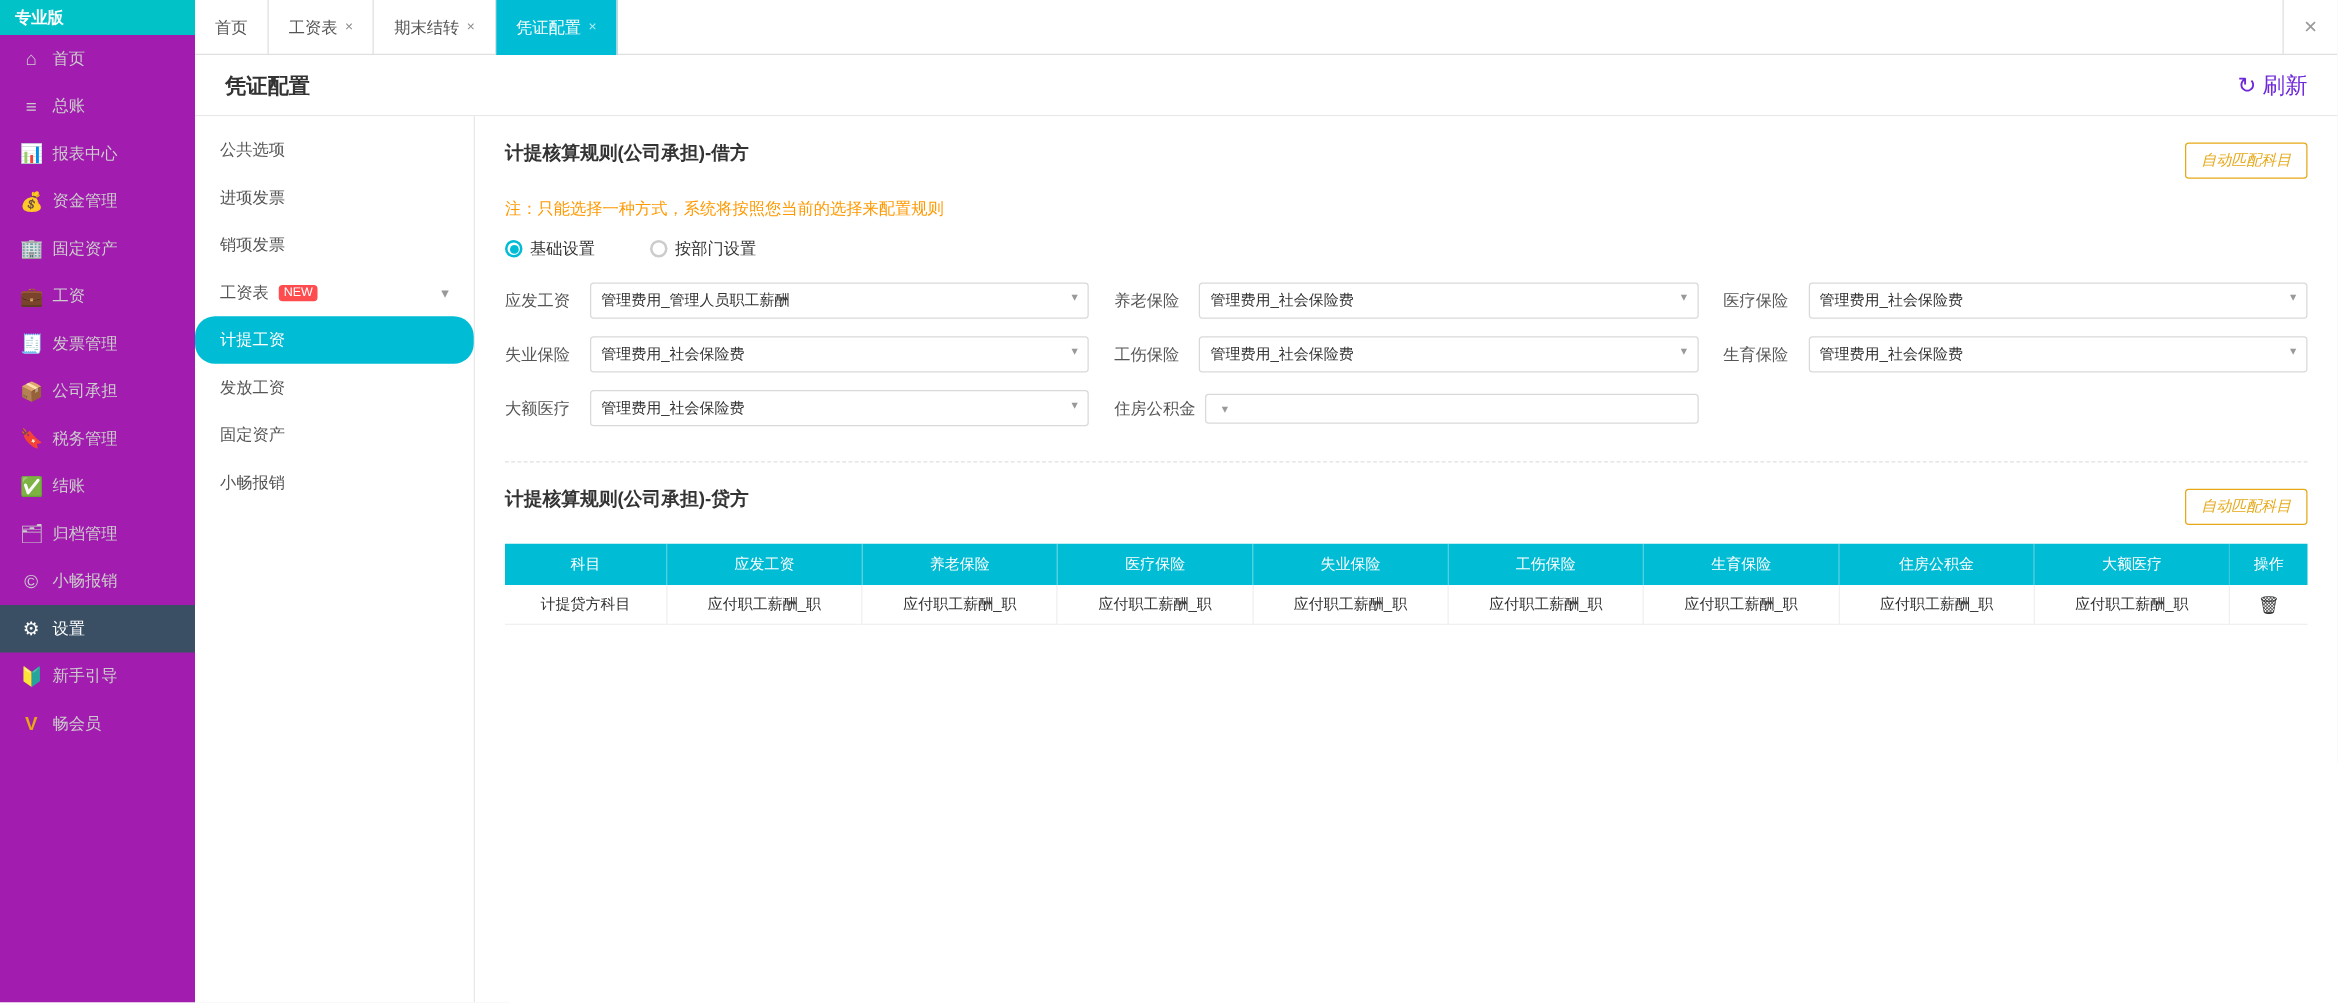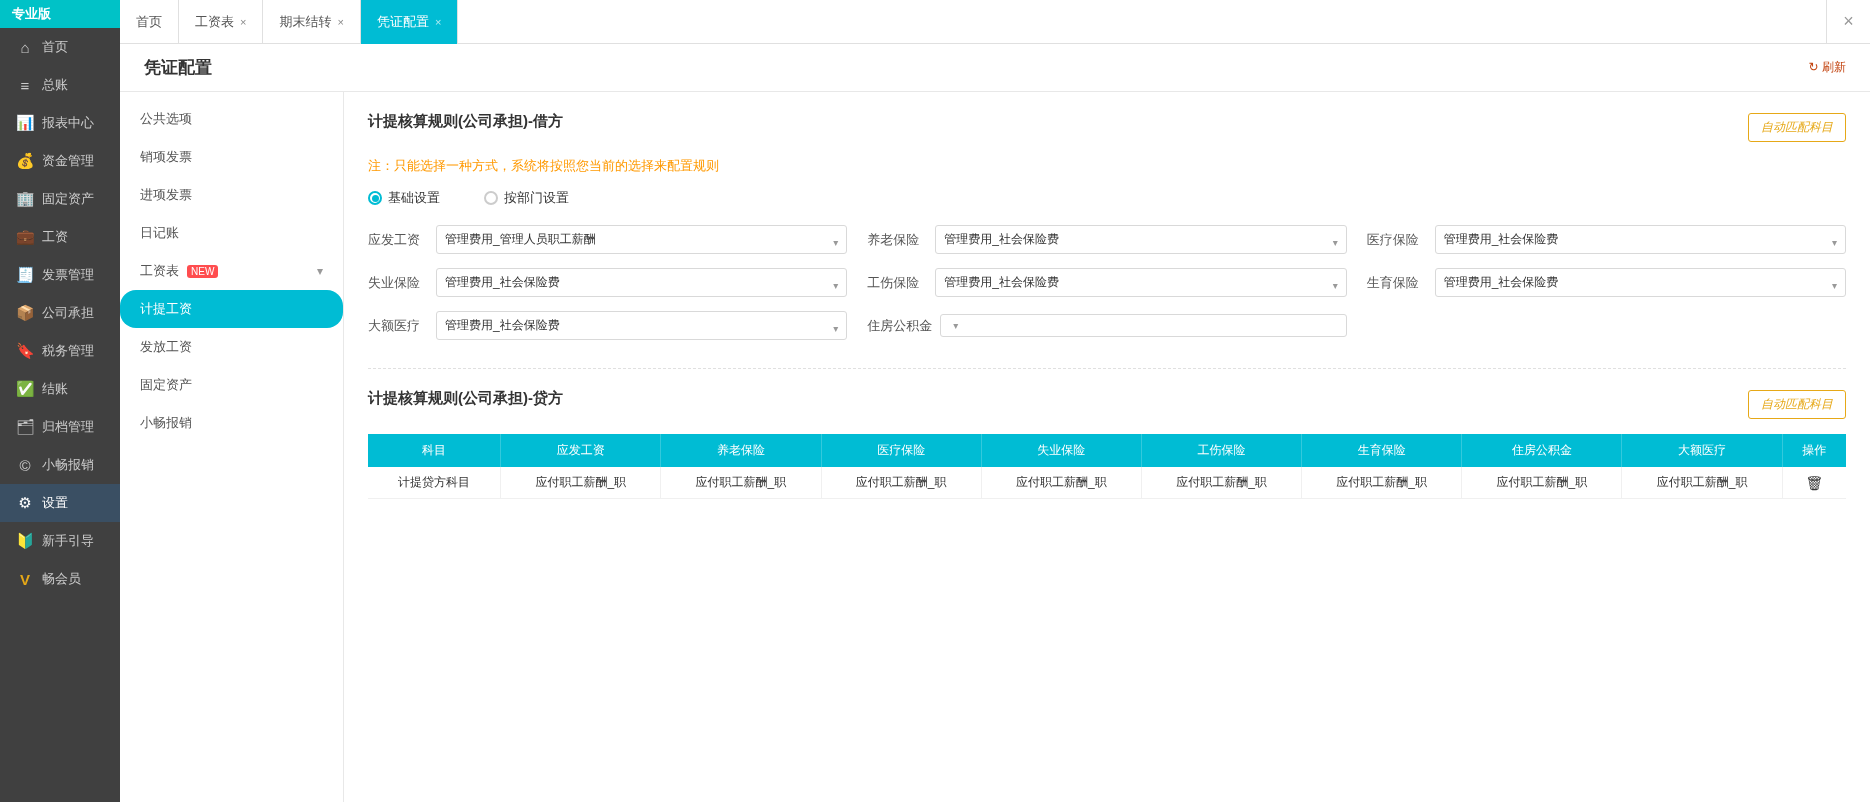--- a/index.html
+++ b/index.html
@@ -1,21 +1,21 @@
 <!DOCTYPE html>
 <html><head>
   <meta charset="utf-8">
   <style>
     * { box-sizing: border-box; margin: 0; padding: 0; }
     body { font-family: 'Microsoft YaHei', Arial, sans-serif; font-size: 13px; background: #f5f5f5; display: flex; height: 802px; overflow: hidden; }
 
     
     .sidebar {
-      width: 120px;
-      background: #404040;
+      width: 156px;
+      background: #a21caf;
       color: #ccc;
       display: flex;
       flex-direction: column;
       flex-shrink: 0;
       height: 100%;
       overflow-y: auto;
     }
     .sidebar-header {
       background: #00c2c7;
       color: white;
@@ -194,21 +194,21 @@
     }
     .form-select {
       flex: 1;
       border: 1px solid #d9d9d9;
       border-radius: 3px;
       padding: 5px 8px;
       font-size: 12px;
       color: #333;
       background: white;
       display: flex;
-      align-items: flex-end;
+      align-items: flex-start;
       justify-content: space-between;
       cursor: pointer;
       min-width: 160px;
     }
     .select-text { overflow: hidden; text-overflow: ellipsis; white-space: nowrap; flex: 1; }
     .select-arrow { color: #999; font-size: 10px; margin-left: 4px; }
 
     
     .divider {
       border: none;
@@ -259,21 +259,21 @@
     .data-table td {
       padding: 7px 10px;
       border-bottom: 1px solid #f0f0f0;
       border-right: 1px solid #f0f0f0;
       text-align: center;
       color: #333;
     }
     .data-table td:last-child { border-right: none; }
 
     
-    .refresh-icon { cursor: pointer; color: #c2410c; font-size: 12px; }
+    .refresh-icon { cursor: pointer; color: #6d28d9; font-size: 18px; }
 
     
     .topbar-close {
       width: 44px;
       height: 44px;
       display: flex;
       align-items: center;
       justify-content: center;
       cursor: pointer;
       color: #999;
@@ -376,27 +376,24 @@
     <span class="refresh-icon">↻ 刷新</span>
   </div>
 
   <div class="content-area">
 
     <div class="left-nav">
       <div class="left-nav-item">
         <span>公共选项</span>
       </div>
       <div class="left-nav-item">
+        <span>进项发票</span>
+      </div>
+      <div class="left-nav-item">
         <span>销项发票</span>
-      </div>
-      <div class="left-nav-item">
-        <span>进项发票</span>
-      </div>
-      <div class="left-nav-item">
-        <span>日记账</span>
       </div>
       <div class="left-nav-item" style="justify-content: flex-start; gap: 4px;">
         <span>工资表</span>
         <span class="badge-new">NEW</span>
         <span style="margin-left:auto;color:#999;font-size:12px;">▾</span>
       </div>
       <div class="left-nav-item active">
         <span>计提工资</span>
       </div>
       <div class="left-nav-item">

